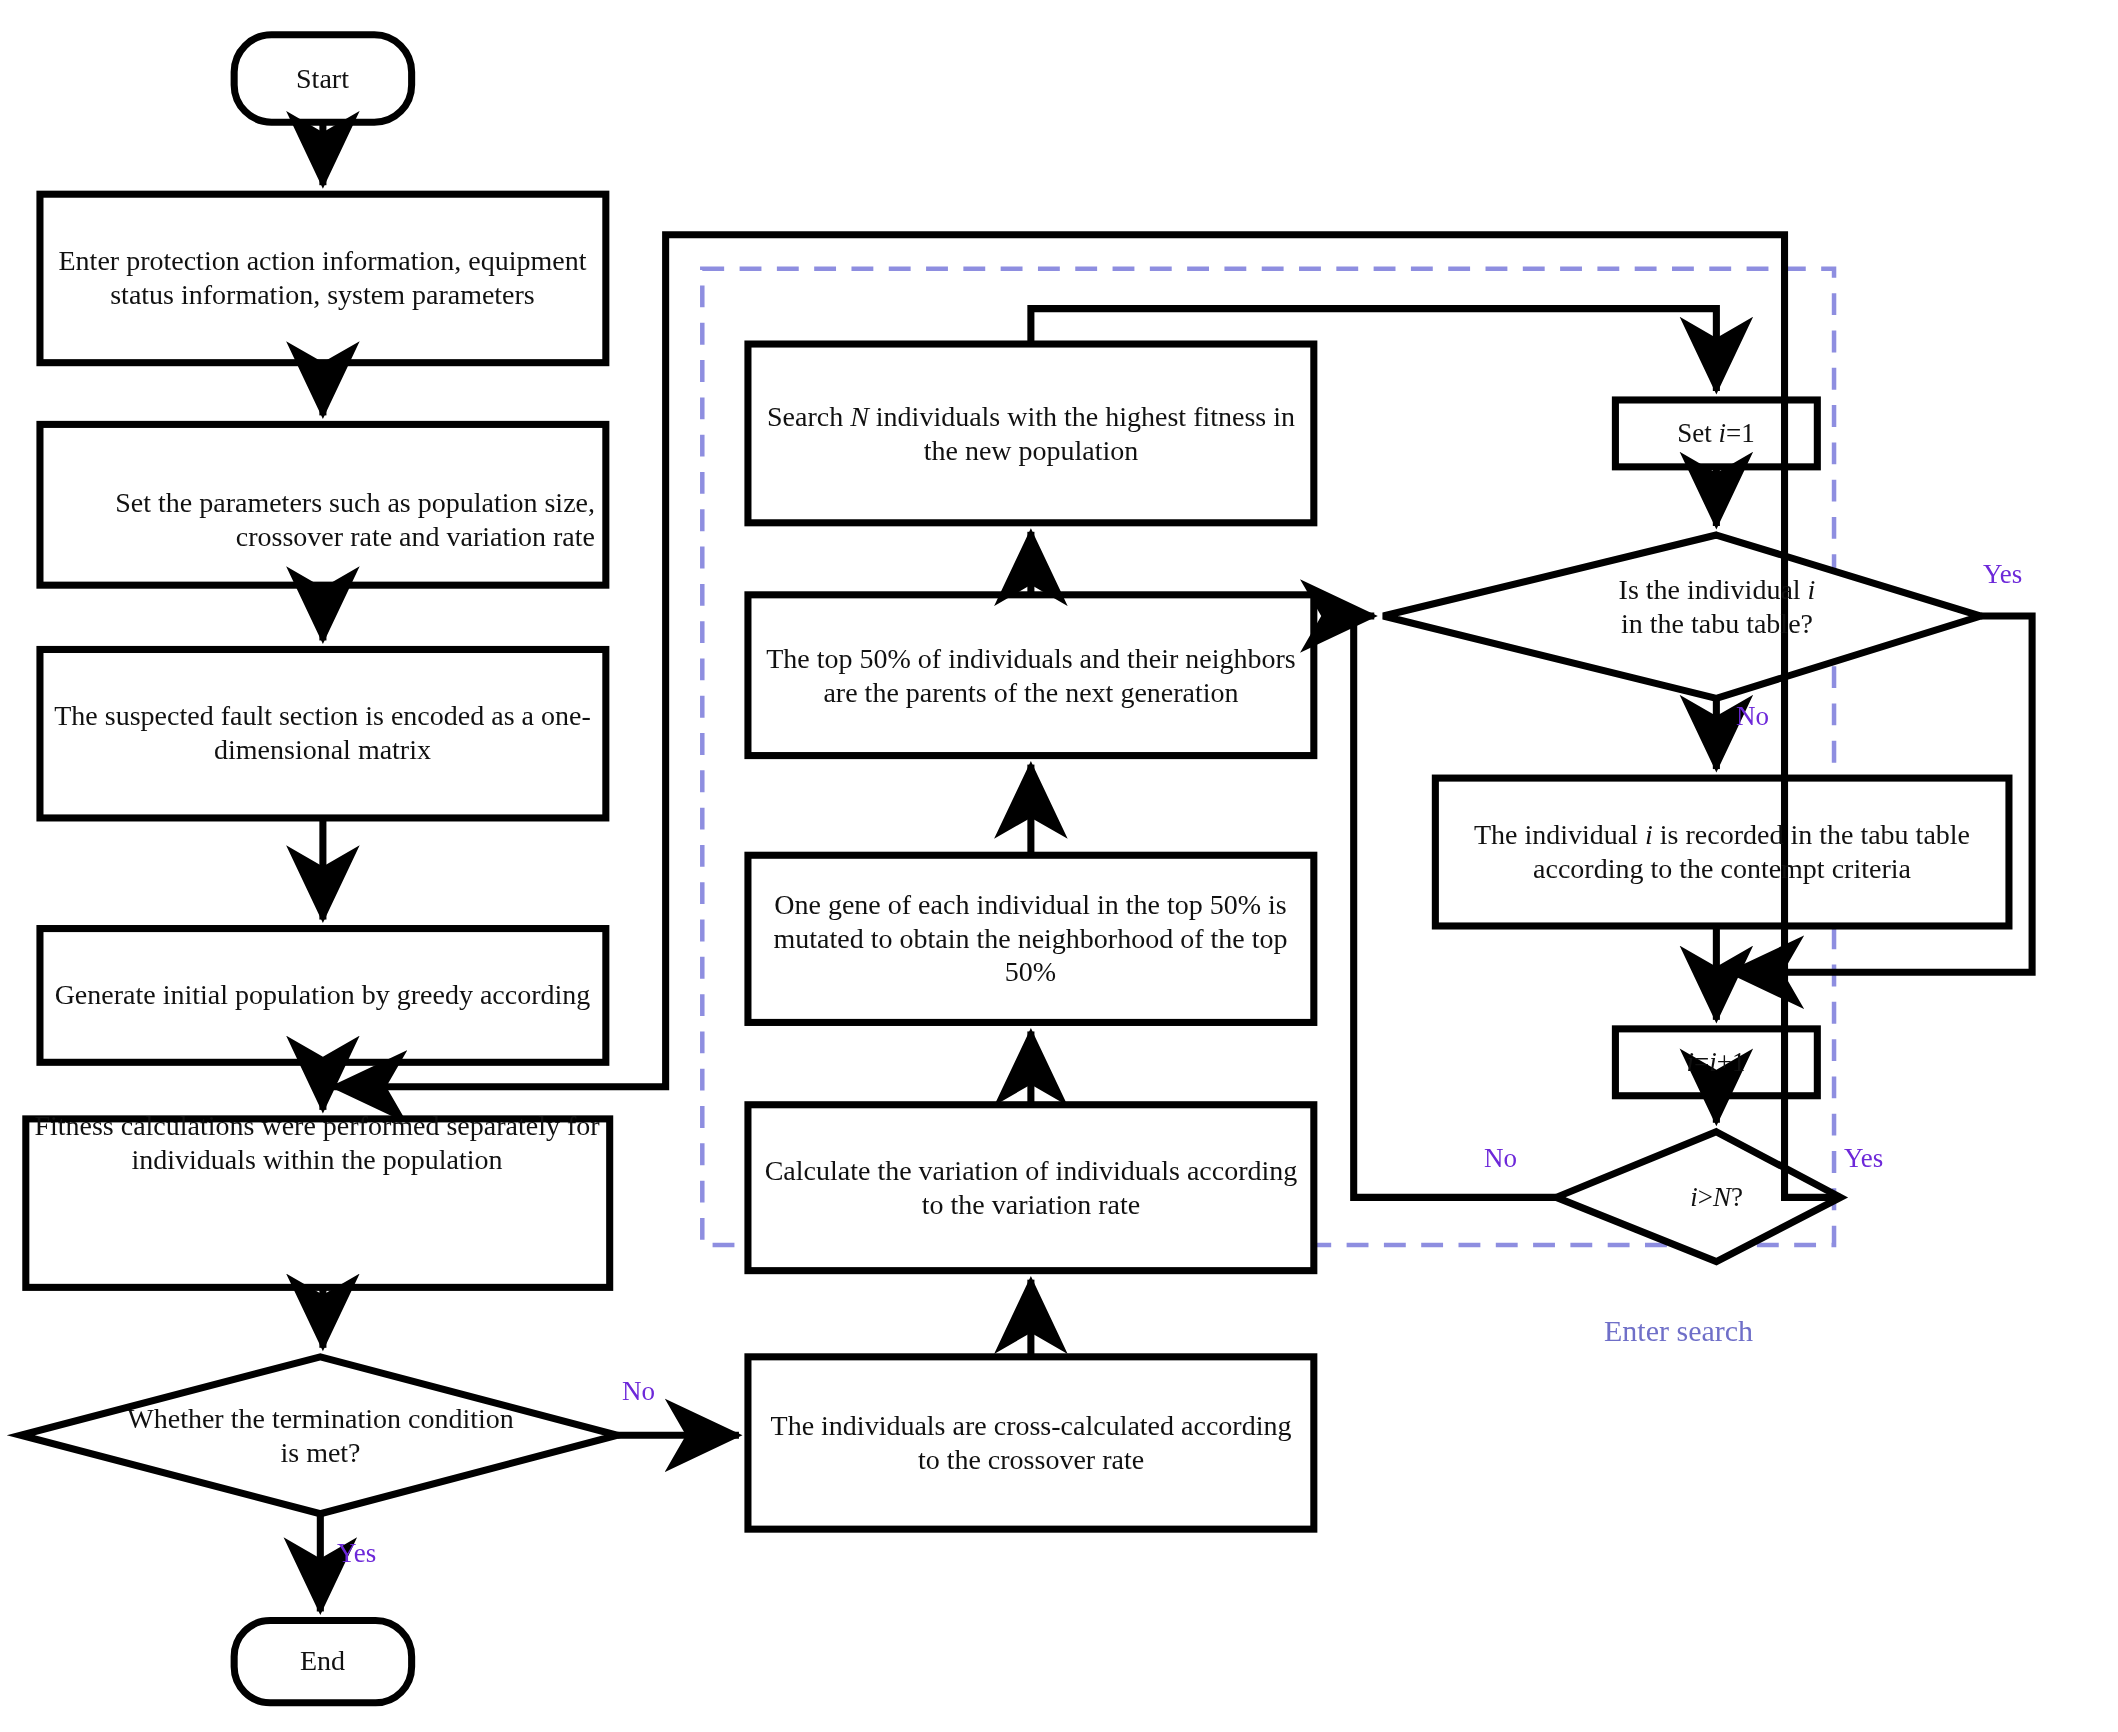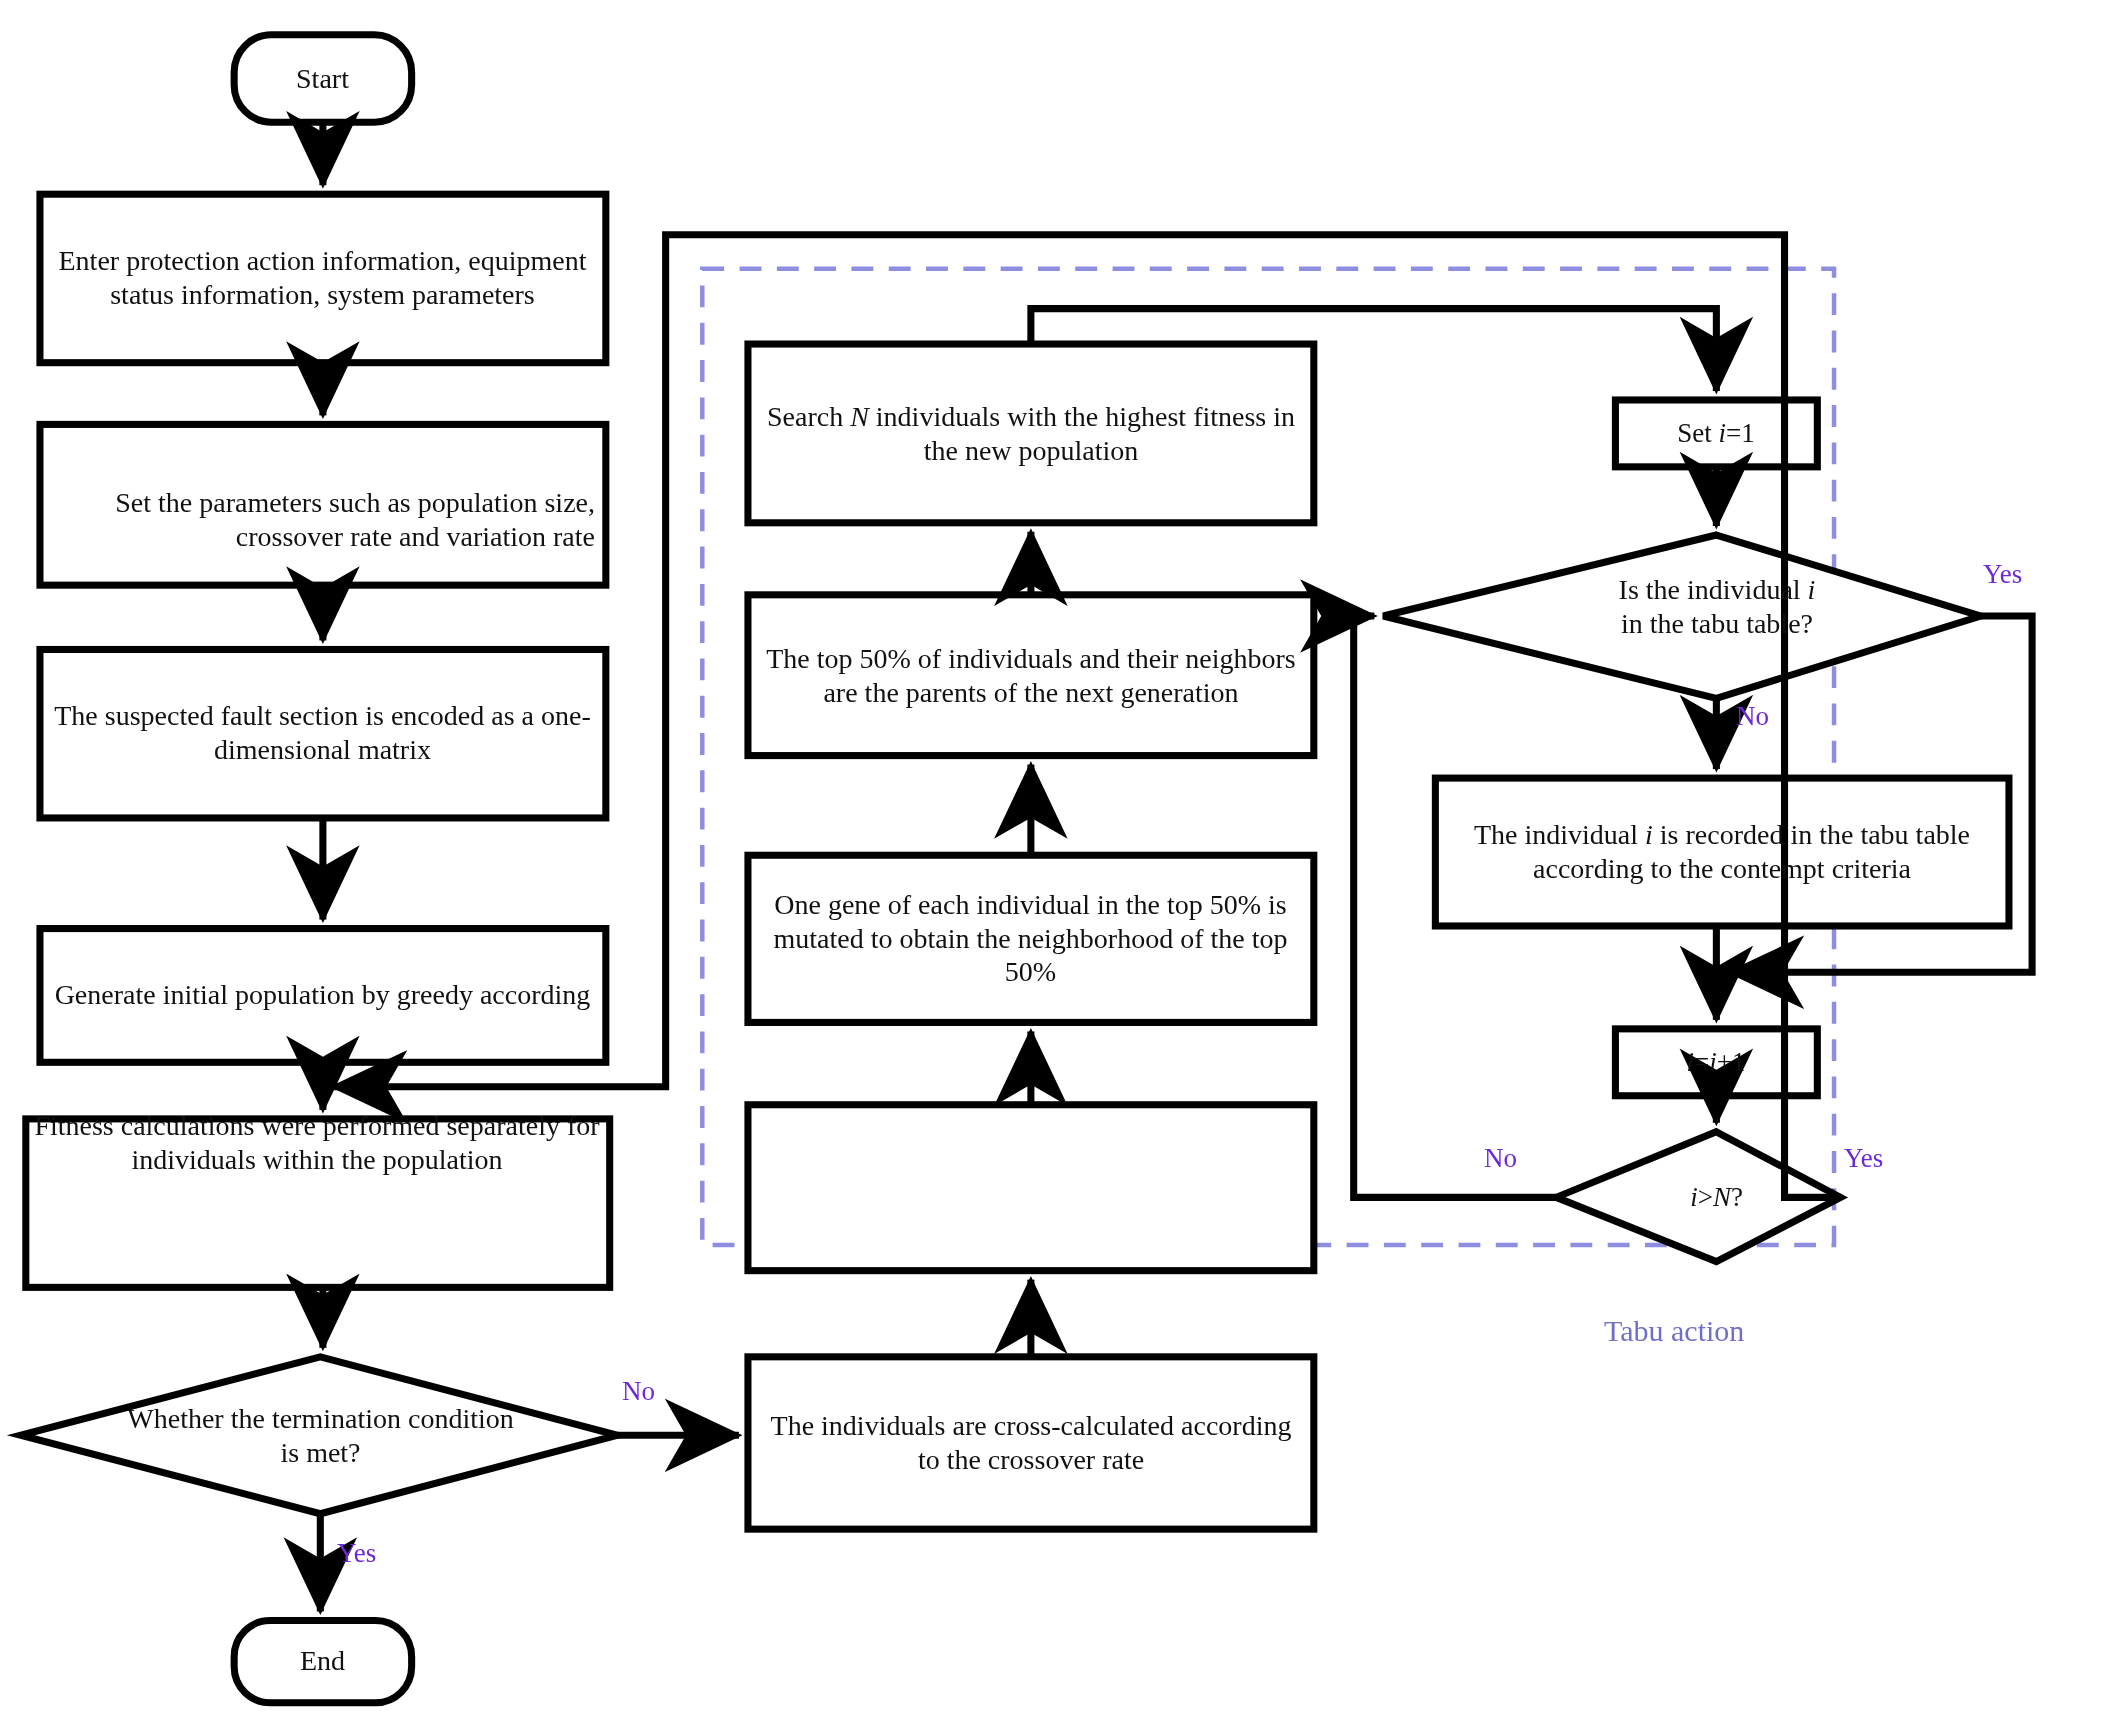--- a/index.html
+++ b/index.html
@@ -109,20 +109,21 @@
   <div class="nodeText t44" style="left:50px;top:928px;width:545px;height:134px;">Generate initial population by greedy according</div>
 
   <div class="nodeText t44" style="left:33px;top:1059px;width:568px;height:168px;">Fitness calculations were performed separately for individuals within the population</div>
 
   <div class="nodeText t44" style="left:121px;top:1371px;width:399px;height:129px;">Whether the termination condition is met?</div>
 
   <div class="nodeText t44" style="left:234px;top:1620px;width:177px;height:82px;">End</div>
 
   <div class="nodeText t44" style="left:761px;top:1357px;width:540px;height:172px;">The individuals are cross-calculated according to the crossover rate</div>
 
+  <div class="nodeText t44" style="left:761px;top:1105px;width:540px;height:166px;">Calculate the variation of individuals according to the variation rate</div>
 
   <div class="nodeText t44" style="left:757px;top:855px;width:547px;height:167px;">One gene of each individual in the top 50% is mutated to obtain the neighborhood of the top 50%</div>
 
   <div class="nodeText t44" style="left:761px;top:595px;width:540px;height:161px;">The top 50% of individuals and their neighbors are the parents of the next generation</div>
 
   <div class="nodeText t44" style="left:761px;top:344px;width:540px;height:179px;">
     <span><span>Search </span><span class="ital">N</span><span> individuals with the highest fitness in the new population</span></span>
   </div>
 
   <div class="nodeText t42" style="left:1615px;top:400px;width:202px;height:67px;">
@@ -145,16 +146,16 @@
     <span><span class="ital">i</span><span>&gt;</span><span class="ital">N</span><span>?</span></span>
   </div>
 
   <div class="lbl" style="left:622px;top:1376px;">No</div>
   <div class="lbl" style="left:337px;top:1538px;">Yes</div>
   <div class="lbl" style="left:1983px;top:559px;">Yes</div>
   <div class="lbl" style="left:1736px;top:701px;">No</div>
   <div class="lbl" style="left:1484px;top:1143px;">No</div>
   <div class="lbl" style="left:1844px;top:1143px;">Yes</div>
 
-  <div class="tabuCaption" style="left:1604px;top:1314px;">Tabu action</div>
+  <div class="tabuCaption" style="left:1604px;top:1314px;">Enter search</div>
 
 </div>
 
 
 </body></html>

